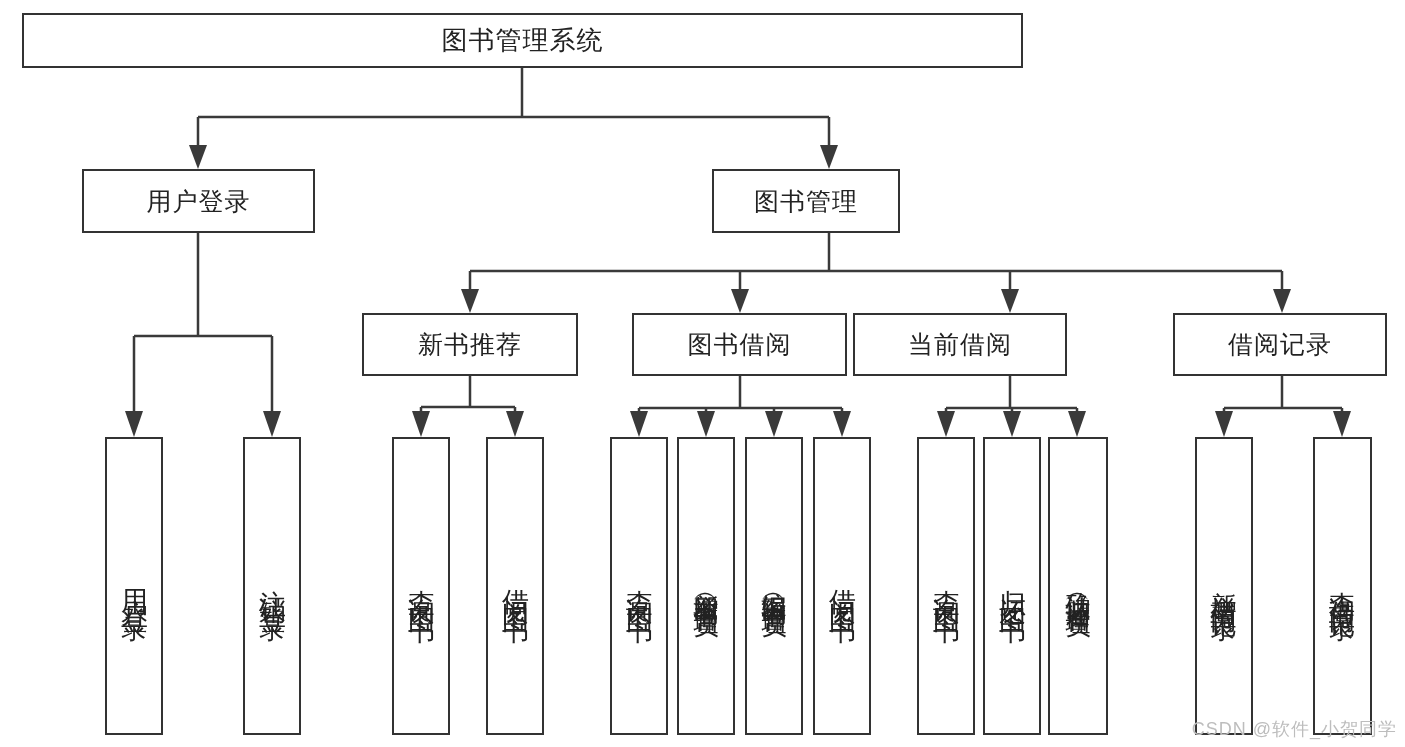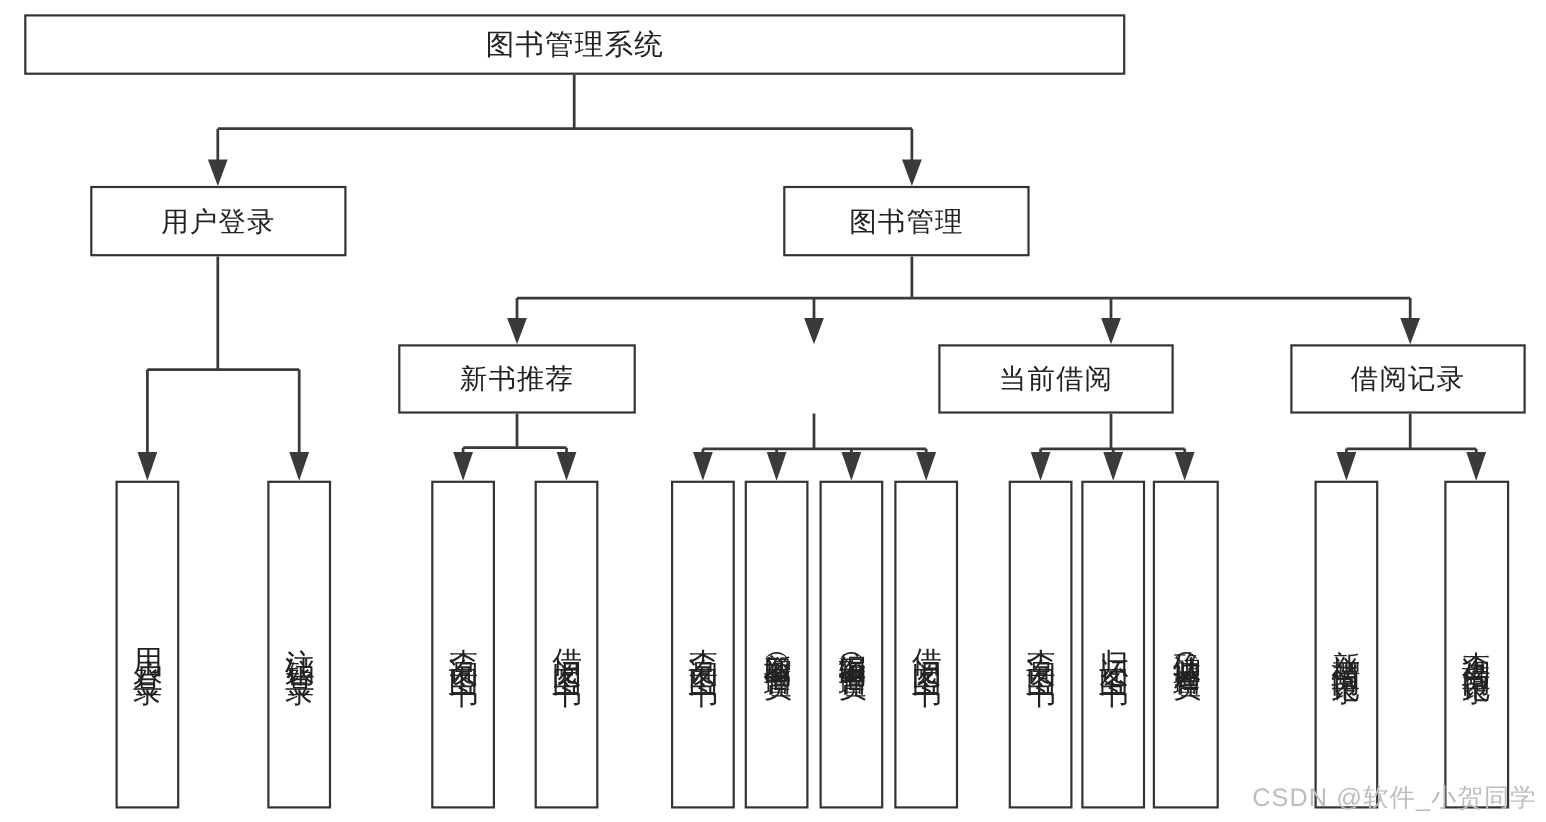--- a/index.html
+++ b/index.html
@@ -57,21 +57,21 @@
     letter-spacing: 9px;
     line-height: 1;
     white-space: nowrap;
   }
   .v-med  { letter-spacing: 5px; font-size: 26px; }
   .v-long { letter-spacing: 3px; font-size: 25px; }
   .watermark {
     position: absolute;
     right: 8px;
     bottom: 6px;
-    font-size: 23px;
+    font-size: 18px;
     letter-spacing: 1px;
     color: #bdbdbd;
     z-index: 5;
     white-space: nowrap;
   }
 </style>
 </head>
 <body>
 
 <div id="stage">
@@ -119,26 +119,29 @@
     </g>
   </svg>
 
   <div class="box root-box">
     <span class="hlabel">图书管理系统</span>
   </div>
 
   <div class="box l2-box" style="left:82px; width:233px;">
     <span class="hlabel">用户登录</span>
   </div>
-  <div class="box l2-box" style="left:712px; width:224px;align-items:center;">
+  <div class="box l2-box" style="left:712px; width:188px;align-items:center;">
     <span class="hlabel">图书管理</span>
   </div>
 
   <div class="box l3-box" style="left:362px; width:216px;">
     <span class="hlabel">新书推荐</span>
+  </div>
+  <div class="box l3-box" style="left:632px; width:215px;">
+    <span class="hlabel">图书借阅</span>
   </div>
   <div class="box l3-box" style="left:853px; width:214px;">
     <span class="hlabel">当前借阅</span>
   </div>
   <div class="box l3-box" style="left:1173px; width:214px;">
     <span class="hlabel">借阅记录</span>
   </div>
 
   <div class="box leaf" style="left:105px;">
     <span class="vlabel">用户登录</span>

